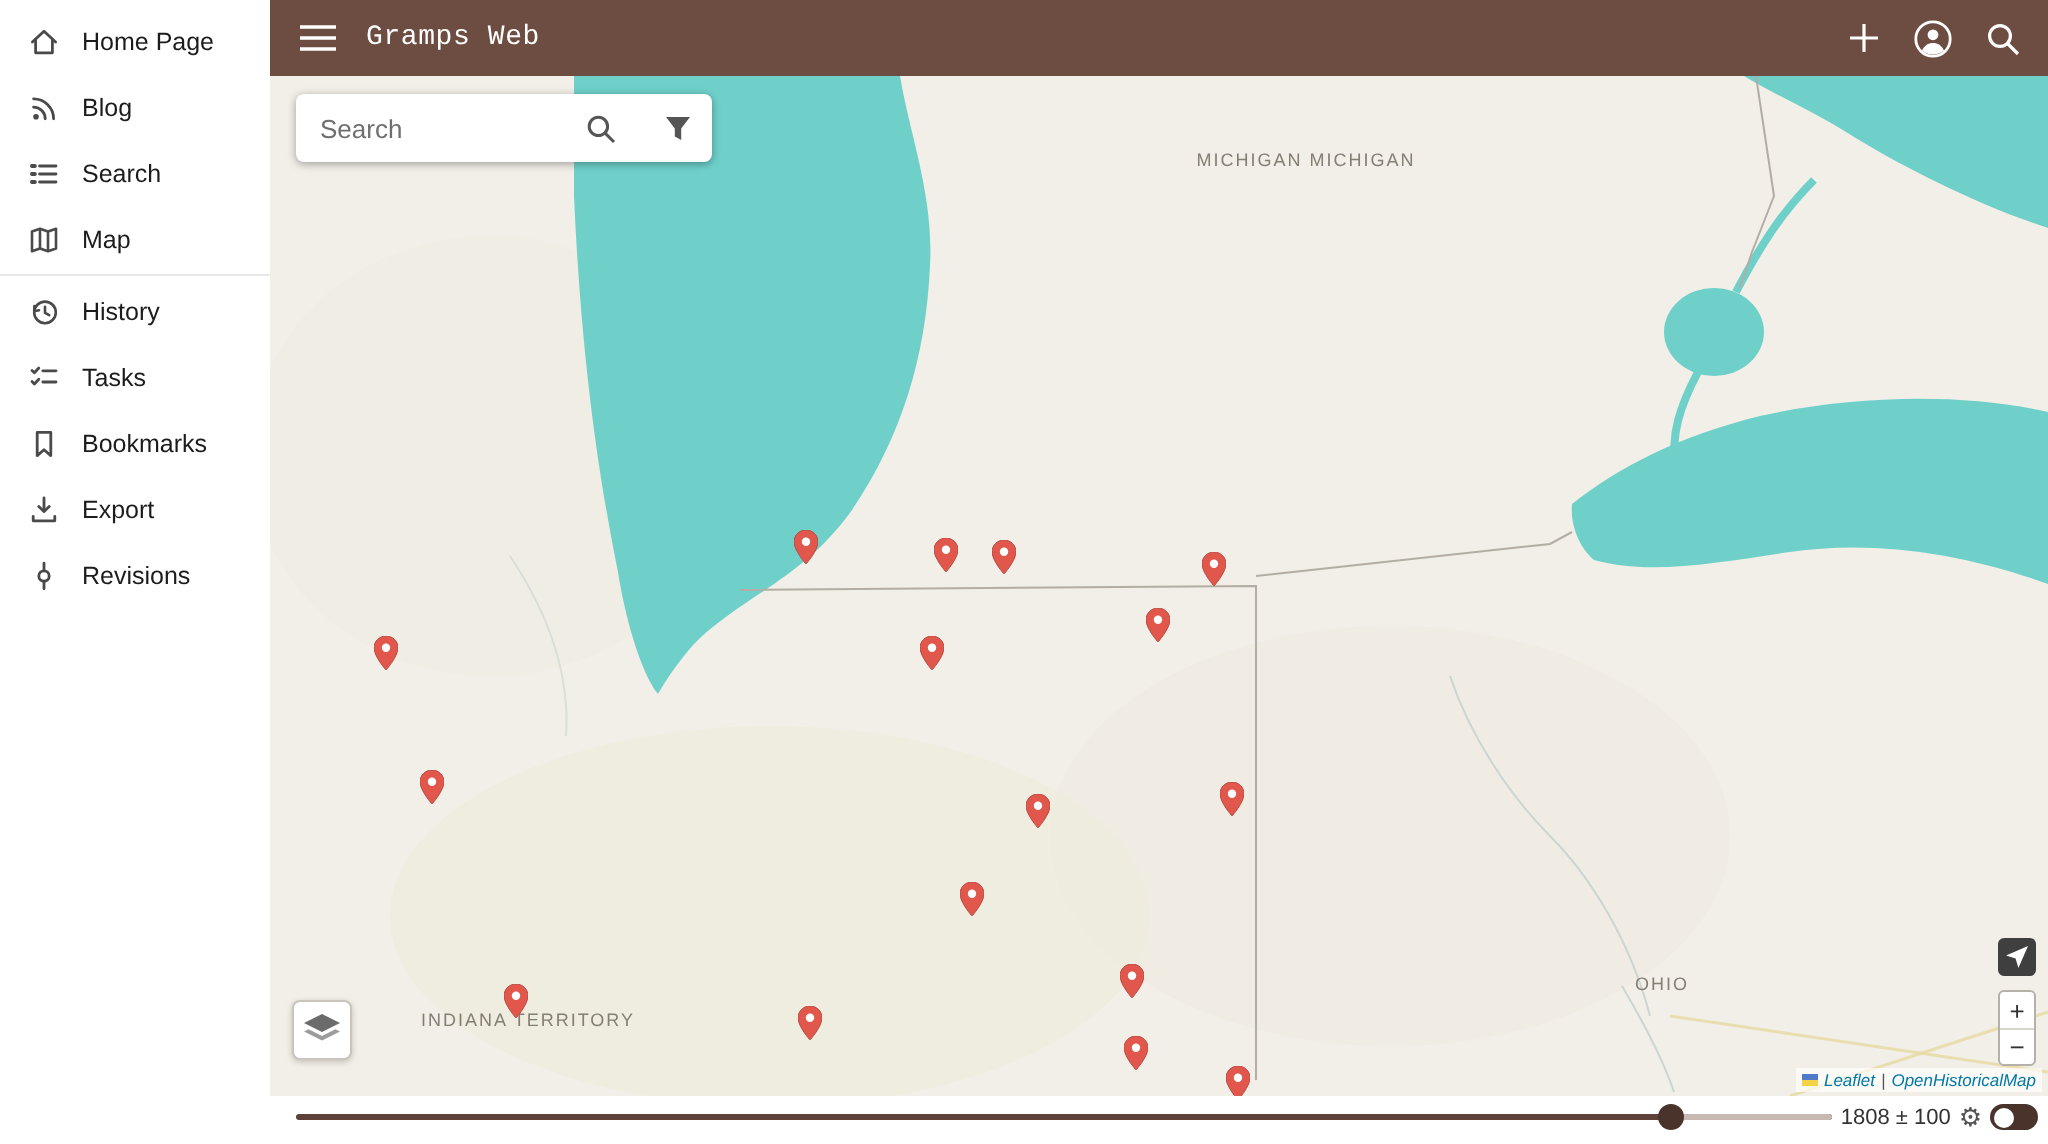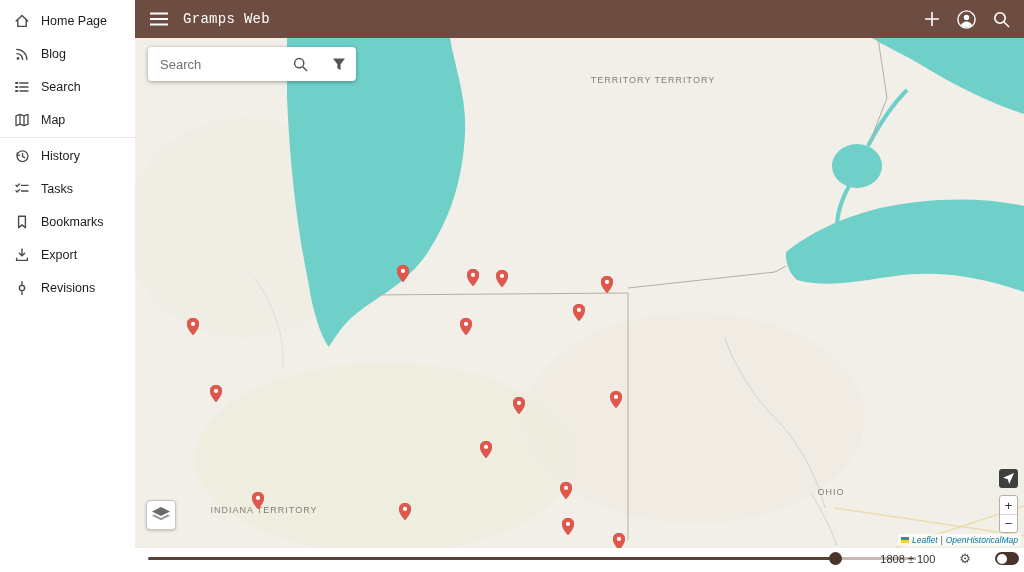--- a/index.html
+++ b/index.html
@@ -55,21 +55,21 @@
   .attribution a { color: var(--link); text-decoration: none; cursor: pointer; }
   .attr-flag { width: 8px; height: 6px; background: linear-gradient(#4e7ac7 50%, #f3d34a 50%); display: inline-block; }
 
   .pin { position: absolute; width: 12px; height: 17px; z-index: 3; cursor: pointer; }
 
   
   .bottom-bar { position: absolute; left: 135px; top: 548px; width: 889px; height: 24px; background: #fff; z-index: 6; }
   .slider-track { position: absolute; left: 13px; top: 9px; width: 768px; height: 3px; background: var(--slider); border-radius: 2px; cursor: pointer; }
   .slider-remain { position: absolute; left: 687px; top: 0; width: 81px; height: 3px; background: #c8b9b2; border-radius: 0 2px 2px 0; }
   .slider-handle { position: absolute; left: 681px; top: -5px; width: 13px; height: 13px; border-radius: 50%; background: #4a332b; cursor: grab; }
-  .tl-right { position: absolute; right: 5px; top: 4px; display: flex; align-items: center; gap: 24px; font-size: 11px; color: #333; }
+  .tl-right { position: absolute; right: 5px; top: 4px; display: flex; align-items: center; gap: 4px; font-size: 11px; color: #333; }
   .gear { font-size: 13px; color: #555; cursor: pointer; line-height: 1; }
   .toggle { width: 24px; height: 13px; border-radius: 7px; background: #4a332b; position: relative; cursor: pointer; display: inline-block; }
   .toggle-knob { position: absolute; left: 2px; top: 1.5px; width: 10px; height: 10px; border-radius: 50%; background: #fff; }
 </style>
 </head>
 <body>
 
 <nav class="sidebar">
   <div class="sb-item">
     <span class="sb-icon">
@@ -211,21 +211,21 @@
     <path d="M743,0 L752,60 L741,88 L735,106" stroke="#b3ada3" stroke-width="1" fill="none"></path>
 
     <path d="M590,300 C600,330 620,360 640,380 C660,400 680,432 690,470" stroke="#c9d6d2" stroke-width="1" fill="none"></path>
     <path d="M676,455 C686,472 696,490 702,508" stroke="#c9d6d2" stroke-width="1" fill="none"></path>
     <path d="M120,240 C140,270 150,300 148,330" stroke="#cfd8d3" stroke-width="1" fill="none" opacity="0.7"></path>
 
     <path d="M700,470 L889,498" stroke="#e6d9a0" stroke-width="1.5" fill="none" opacity="0.8"></path>
     <path d="M760,510 L889,468" stroke="#e6d9a0" stroke-width="1.5" fill="none" opacity="0.8"></path>
   </svg>
 
-  <span class="territory-label" style="left:518px; top:37px;">TERRITORY TERRITORY</span>
+  <span class="territory-label" style="left:518px; top:37px;">MICHIGAN MICHIGAN</span>
   <span class="territory-label" style="left:129px; top:467px;">INDIANA TERRITORY</span>
   <span class="territory-label" style="left:696px; top:449px;">OHIO</span>
 
   <div id="pin-layer">
       <div class="pin" style="left: 262px; top: 227px;"><svg width="12" height="17" viewBox="0 0 12 17">
           <path d="M6 0 C2.7 0 0 2.6 0 5.9 C0 10.3 6 17 6 17 S12 10.3 12 5.9 C12 2.6 9.3 0 6 0 Z" fill="#e2574c" stroke="#b94a40" stroke-width="0.5"></path>
           <circle cx="6" cy="5.9" r="2.1" fill="#fff"></circle>
         </svg></div>
       <div class="pin" style="left: 332px; top: 231px;"><svg width="12" height="17" viewBox="0 0 12 17">
           <path d="M6 0 C2.7 0 0 2.6 0 5.9 C0 10.3 6 17 6 17 S12 10.3 12 5.9 C12 2.6 9.3 0 6 0 Z" fill="#e2574c" stroke="#b94a40" stroke-width="0.5"></path>

